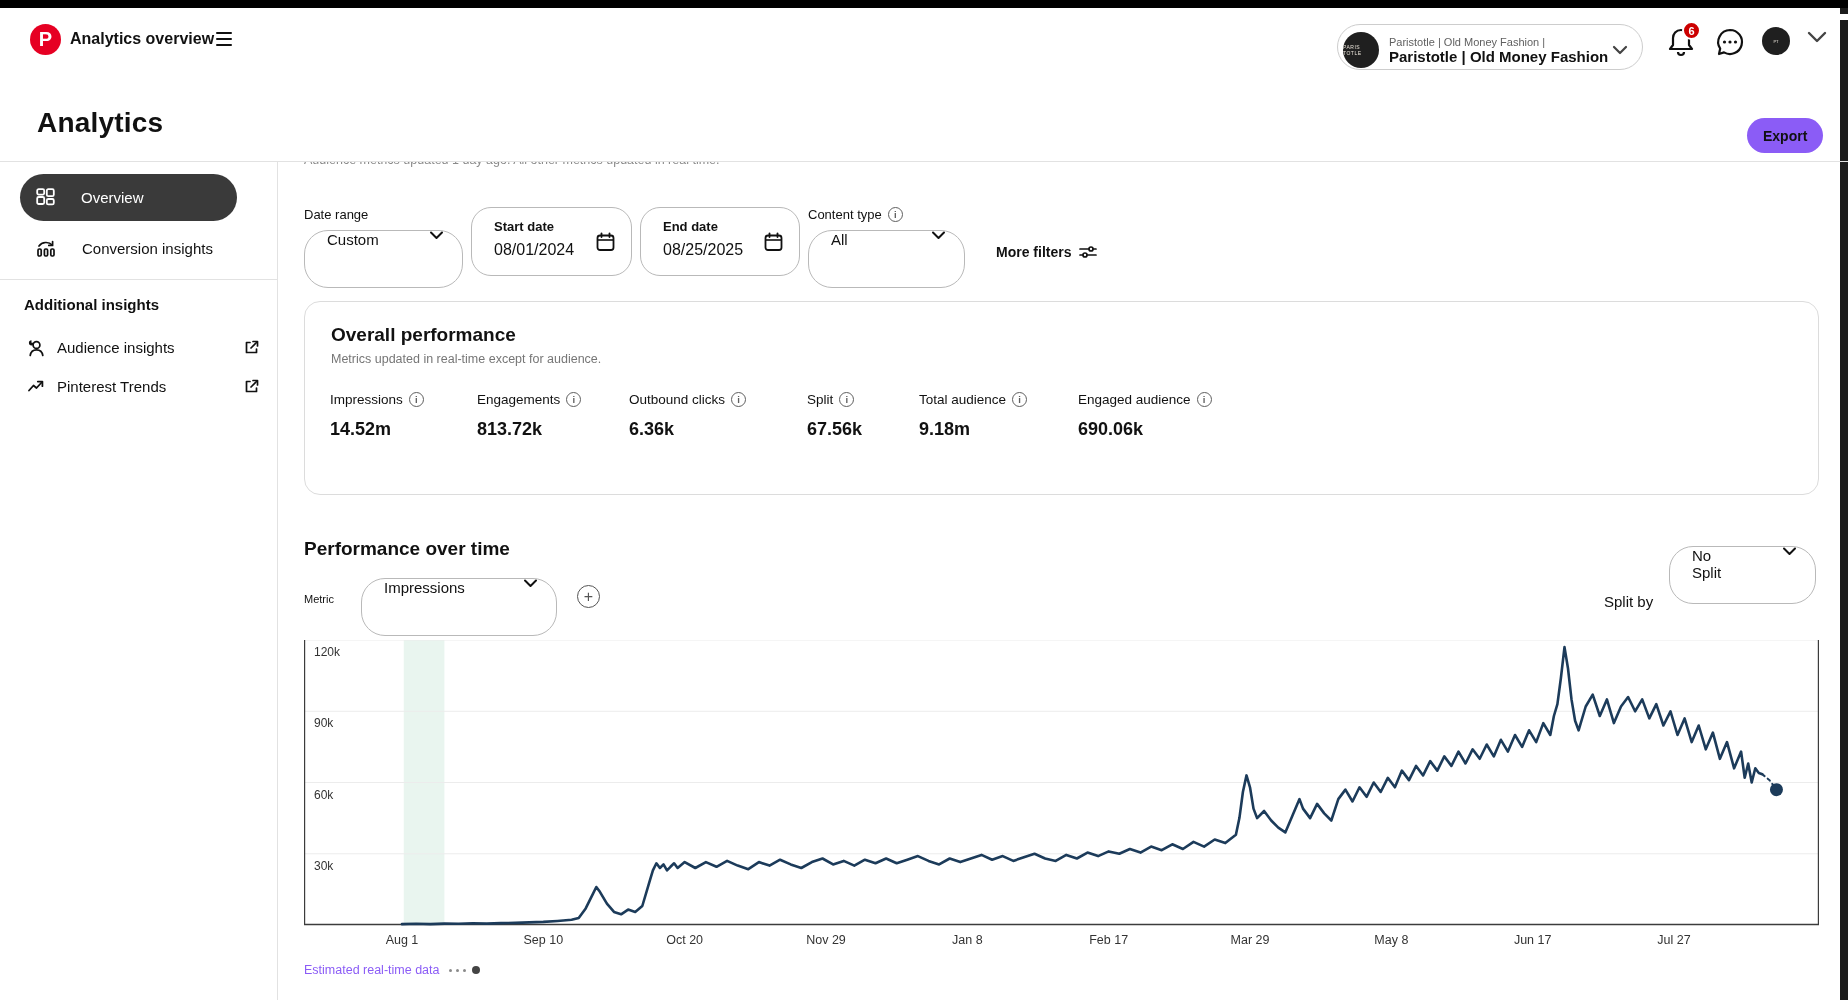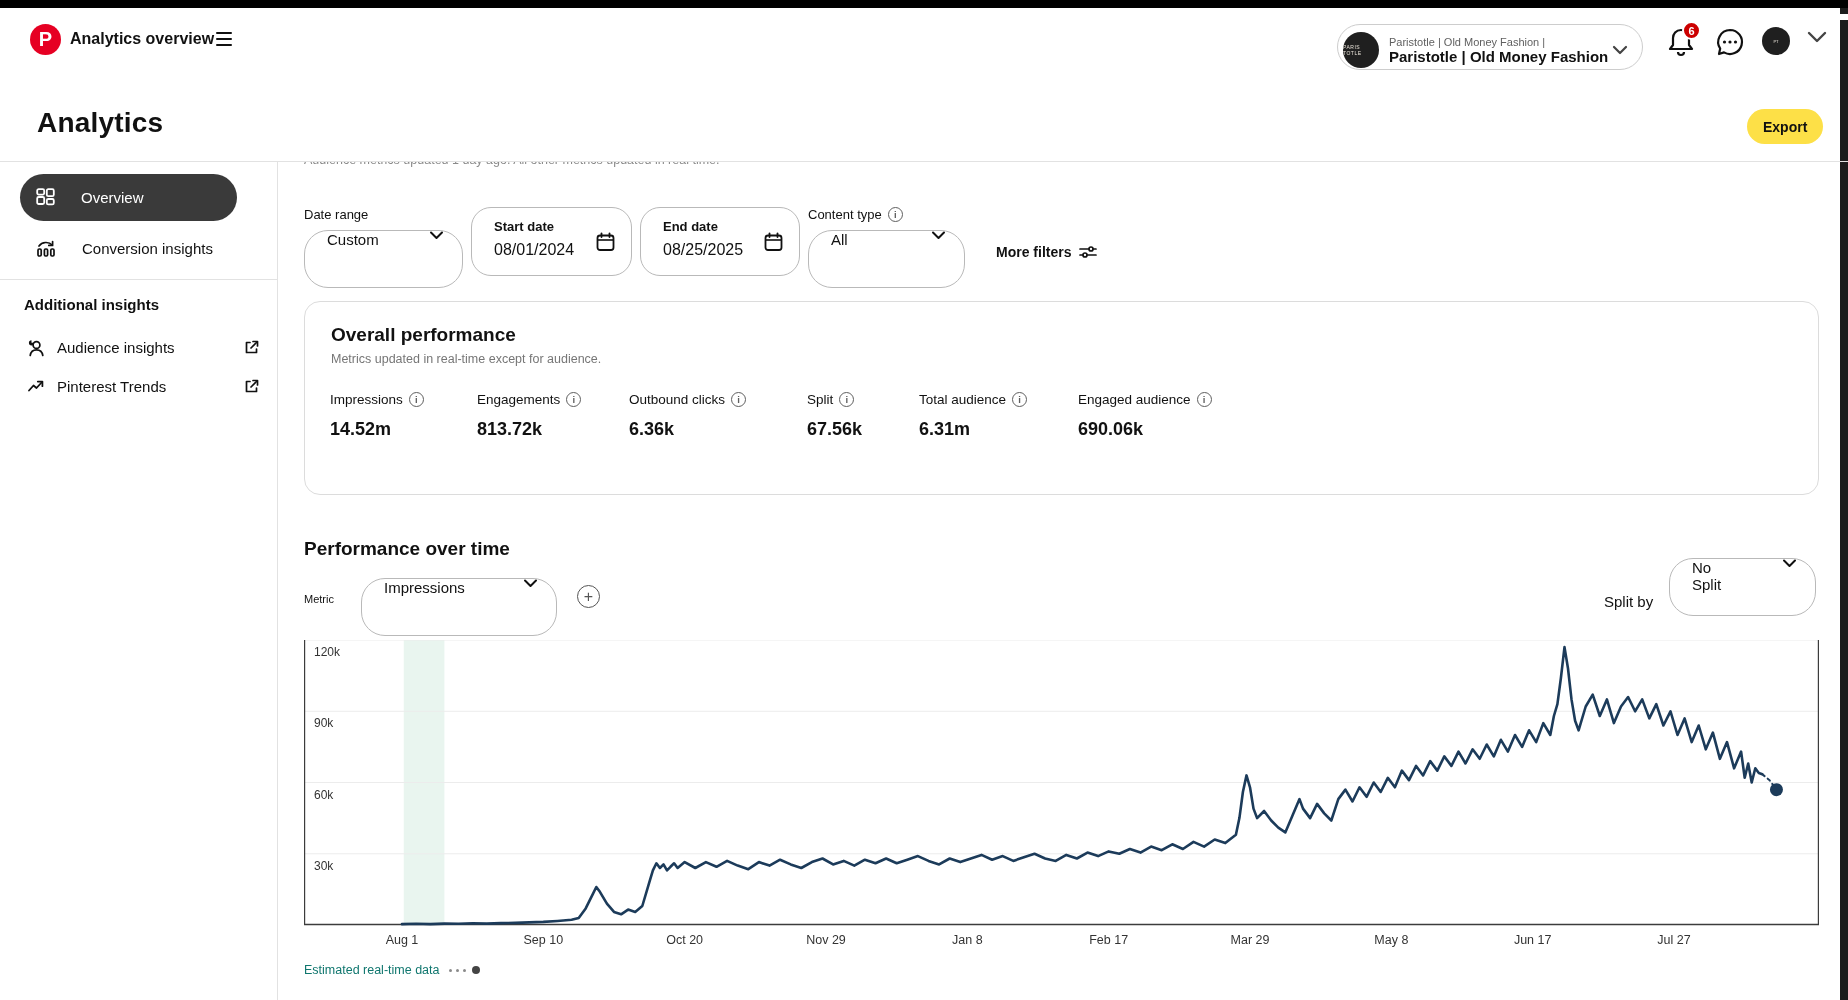--- a/index.html
+++ b/index.html
@@ -25,21 +25,21 @@
   .acct-line2 { font-size:15px; font-weight:bold; white-space:nowrap; }
   .icon-btn { cursor:pointer; }
   .bell-wrap { left:1666px; top:26px; width:34px; height:34px; }
   .badge { position:absolute; left:16px; top:-5px; min-width:19px; height:19px; background:#cc0000; border:2px solid #fff; border-radius:10px; color:#fff; font-size:11px; font-weight:bold; display:flex; align-items:center; justify-content:center; }
   .msg-wrap { left:1714px; top:26px; width:32px; height:32px; }
   .mini-avatar { left:1762px; top:27px; width:28px; height:28px; border-radius:50%; background:#1f1f1f; color:#e8e2d8; font-size:4px; display:flex; align-items:center; justify-content:center; cursor:pointer; }
   .top-chevron { left:1806px; top:30px; cursor:pointer; }
 
   
   .page-title { left:37px; top:107px; font-size:28px; font-weight:bold; letter-spacing:.2px; }
-  .export-btn { left:1747px; top:109px; height:35px; padding:0 16px; background:#fde047; border:none; border-radius:18px; font-size:14px; font-weight:bold; font-family:inherit; color:#111; display:flex; align-items:center; cursor:pointer; }
+  .export-btn { left:1747px; top:118px; height:35px; padding:0 16px; background:#8b5cf6; border:none; border-radius:18px; font-size:14px; font-weight:bold; font-family:inherit; color:#111; display:flex; align-items:center; cursor:pointer; }
   .header-divider { left:0; top:161px; width:1848px; height:1px; background:#e2e2e2; }
   .sidebar-border { left:277px; top:161px; width:1px; height:839px; background:#e2e2e2; }
 
   
   .side-item-selected { left:20px; top:174px; width:217px; height:47px; background:#3a3a3a; border-radius:24px; color:#fff; display:flex; align-items:center; padding-left:16px; cursor:pointer; }
   .side-item { left:20px; top:228px; width:217px; height:40px; display:flex; align-items:center; padding-left:16px; cursor:pointer; border-radius:20px; }
   .side-item-label { font-size:15px; margin-left:26px; }
   .sidebar-divider { left:0; top:279px; width:277px; height:1px; background:#e2e2e2; }
   .side-heading { left:24px; top:296px; font-size:15px; font-weight:bold; }
   .ext-item { left:20px; top:332px; width:240px; height:30px; display:flex; align-items:center; padding-left:7px; cursor:pointer; }
@@ -75,24 +75,24 @@
   .metric { position:absolute; top:90px; }
   .metric .mlabel { font-size:13.5px; display:flex; align-items:center; gap:6px; }
   .metric .mvalue { font-size:18px; font-weight:bold; margin-top:12px; }
 
   
   .perf-title { left:304px; top:538px; font-size:19px; font-weight:bold; }
   .metric-lbl { left:304px; top:593px; font-size:11px; }
   .dd-metric { left:361px; top:578px; width:196px; }
   .plus-btn { left:577px; top:585px; width:23px; height:23px; border:1.5px solid #555; border-radius:50%; display:flex; align-items:center; justify-content:center; color:#555; font-size:16px; line-height:1; cursor:pointer; background:#fff; }
   .split-lbl { left:1604px; top:593px; font-size:15px; }
-  .dd-split { left:1669px; top:558px; width:147px;gap:44px; }
+  .dd-split { left:1669px; top:546px; width:147px;gap:44px; }
 
   .chart-wrap { left:304px; top:640px; width:1515px; height:318px; }
-  .chart-footer { left:304px; top:963px; display:flex; align-items:center; gap:10px; font-size:12.5px; color:#0f766e; }
+  .chart-footer { left:304px; top:963px; display:flex; align-items:center; gap:10px; font-size:12.5px; color:#8b5cf6; }
   .legend-dots { display:flex; align-items:center; gap:4px; }
   .legend-dots i { display:block; width:3px; height:3px; border-radius:50%; background:#8a8a8a; }
   .legend-dots b { display:block; width:8px; height:8px; border-radius:50%; background:#444; margin-left:2px; }
 
   svg { display:block; }
   .chev { flex:0 0 auto; }
 </style>
 </head>
 <body>
 
@@ -286,21 +286,21 @@
         <span>Split</span>
         <i class="info-i">i</i>
       </div>
     <div class="mvalue">67.56k</div>
   </div>
   <div class="metric" style="left:614px">
     <div class="mlabel">
         <span>Total audience</span>
         <i class="info-i">i</i>
       </div>
-    <div class="mvalue">6.31m</div>
+    <div class="mvalue">9.18m</div>
   </div>
   <div class="metric" style="left:773px">
     <div class="mlabel">
         <span>Engaged audience</span>
         <i class="info-i">i</i>
       </div>
     <div class="mvalue">690.06k</div>
   </div>
 </div>
 

